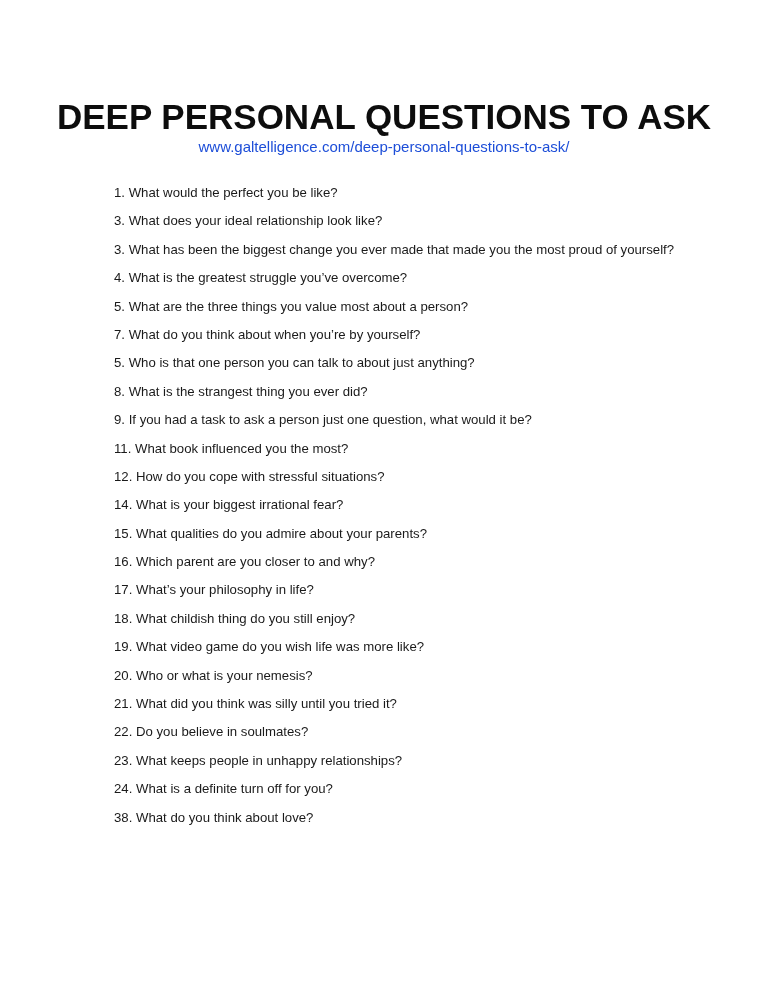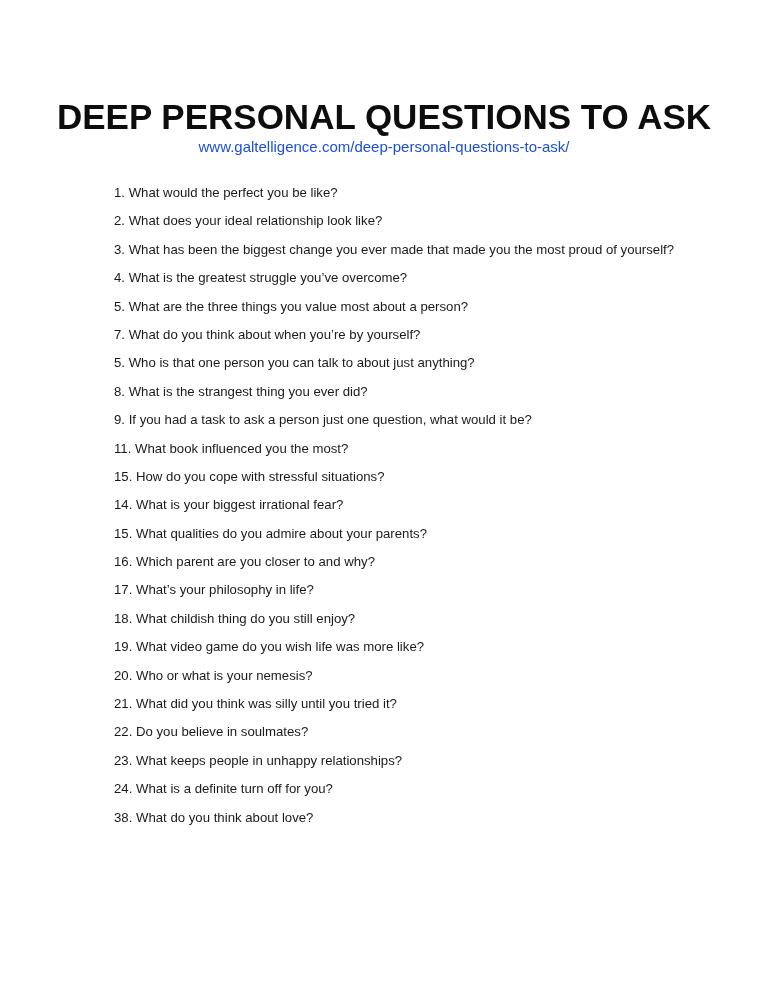--- a/index.html
+++ b/index.html
@@ -11,30 +11,30 @@
   .item { height: 28.4px; line-height: 18px; font-size: 13.2px; color: #1a1a1a; white-space: nowrap; }
 </style>
 </head>
 <body>
 
 <div class="page">
   <div class="title">DEEP PERSONAL QUESTIONS TO ASK</div>
   <div class="url">www.galtelligence.com/deep-personal-questions-to-ask/</div>
   <ul class="list">
     <li class="item">1. What would the perfect you be like?</li>
-    <li class="item">2. What does your ideal relationship look like?</li>
+    <li class="item">3. What does your ideal relationship look like?</li>
     <li class="item">3. What has been the biggest change you ever made that made you the most proud of yourself?</li>
     <li class="item">4. What is the greatest struggle you’ve overcome?</li>
     <li class="item">5. What are the three things you value most about a person?</li>
     <li class="item">7. What do you think about when you’re by yourself?</li>
     <li class="item">5. Who is that one person you can talk to about just anything?</li>
     <li class="item">8. What is the strangest thing you ever did?</li>
     <li class="item">9. If you had a task to ask a person just one question, what would it be?</li>
     <li class="item">11. What book influenced you the most?</li>
-    <li class="item">15. How do you cope with stressful situations?</li>
+    <li class="item">12. How do you cope with stressful situations?</li>
     <li class="item">14. What is your biggest irrational fear?</li>
     <li class="item">15. What qualities do you admire about your parents?</li>
     <li class="item">16. Which parent are you closer to and why?</li>
     <li class="item">17. What’s your philosophy in life?</li>
     <li class="item">18. What childish thing do you still enjoy?</li>
     <li class="item">19. What video game do you wish life was more like?</li>
     <li class="item">20. Who or what is your nemesis?</li>
     <li class="item">21. What did you think was silly until you tried it?</li>
     <li class="item">22. Do you believe in soulmates?</li>
     <li class="item">23. What keeps people in unhappy relationships?</li>

